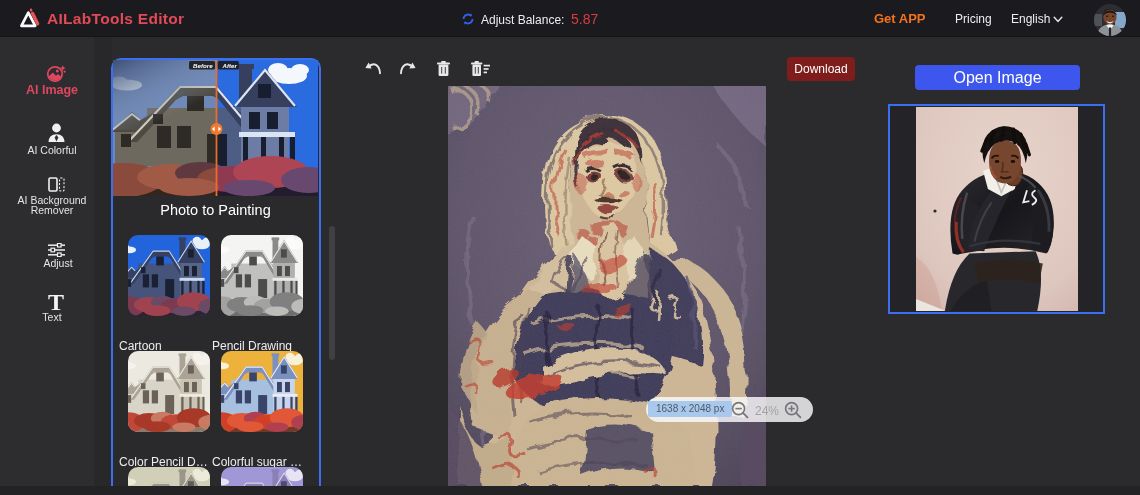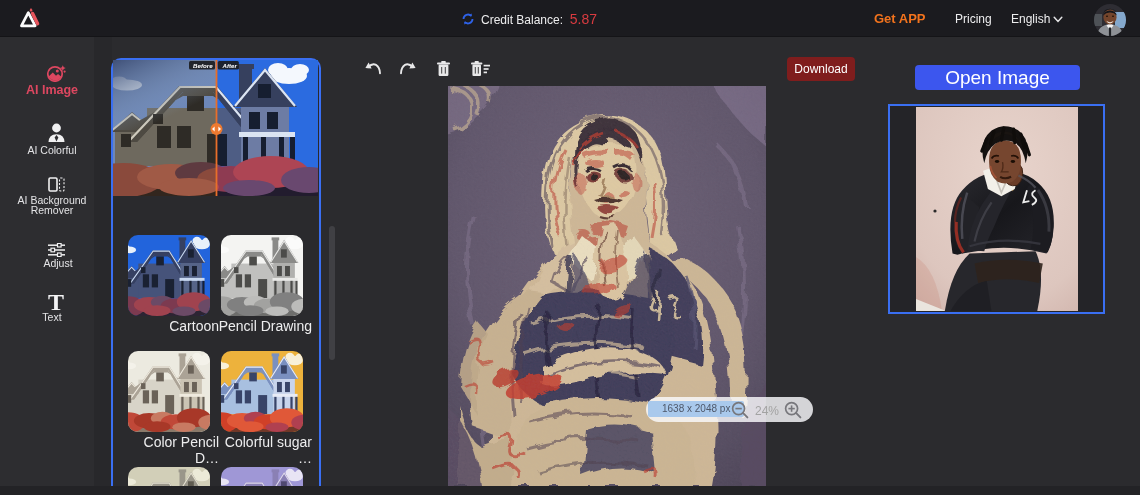--- a/index.html
+++ b/index.html
@@ -22,57 +22,58 @@
   #sidebar { left:0; top:37px; width:94px; height:449px; background:#2d2d30; }
   #gutterL { left:94px; top:37px; width:18px; height:449px; background:#28282b; }
   .side-item { position:absolute; width:104px; text-align:center; color:#e3e3e5; font-size:10.5px; line-height:10px; }
   .side-item .lbl { font-size:10.5px; line-height:10px; color:#e3e3e5; }
 
   
   #panel { left:111px; top:58px; width:210px; height:437px; background:#2a2a2d;
     border:2px solid #3a6ff2; border-bottom:none; border-radius:10px 10px 0 0; overflow:hidden; }
   #panel-title { top:202px; width:205px; text-align:center; color:#fff; font-size:14.5px; }
   .thumb { position:absolute; width:82px; height:81px; border-radius:10px; overflow:hidden; }
-  .tlabel { position:absolute; width:100px; text-align:right; font-size:14px; color:#ededee; }
+  .tlabel { position:absolute; width:100px; text-align:left; font-size:12px; color:#ededee;margin-top:21px; }
   #scrollbar { left:329px; top:226px; width:6px; height:134px; background:#404044; border-radius:3px; }
   #btn-download { left:787px; top:57px; width:68px; height:24px; background:#7f1d1d; border-radius:4px;
      color:#fff; font-size:12px; text-align:center; line-height:24px; }
   #painting { left:448px; top:86px; width:318px; height:400px; }
   #zoom-pill { left:646px; top:397px; width:167px; height:25px; background:rgba(250,250,252,.82);
      border-radius:13px; }
   #dim-badge { left:648px; top:401px; height:16px; background:#a9c9ec; border-radius:2px;
-     color:#4e586a; font-size:10px; line-height:16px; padding:0 14px; }
+     color:#4e586a; font-size:10px; line-height:16px; padding:0 8px; }
   #zoom-pct { left:755px; top:404px; font-size:12px; color:#a3a3a3; }
 
   
   #btn-open { left:915px; top:65px; width:165px; height:25px; background:#3c56ee; border-radius:4px;
-     color:#fff; font-size:19px; text-align:center; line-height:25px; }
+     color:#fff; font-size:16px; text-align:center; line-height:25px; }
   #photo-frame { left:888px; top:104px; width:217px; height:210px; background:#242428;
      border:2.5px solid #3a6ff2; }
   #photo { left:916px; top:107px; width:162px; height:204px; }
 
   #bottom-strip { left:0; top:486px; width:1140px; height:9px; background:#232326; z-index:50; }
 </style>
 </head>
 <body>
 <div id="page">
 
   <div id="topbar" class="abs"></div>
   <svg id="logo" class="abs" style="left:19px;top:7px" width="23" height="23" viewBox="0 0 23 23">
     <path d="M9.3 5.6 L2.4 18.8 L16.2 18.8 Z" fill="none" stroke="#fbfbfb" stroke-width="2.7" stroke-linejoin="round"></path>
     <path d="M13.6 6.4 L18.6 16.8" stroke="#e8545c" stroke-width="3.4" stroke-linecap="round"></path>
     <path d="M12 1 L13.6 3.2 L12 5 L10.5 3.2 Z" fill="#e8545c"></path>
   </svg>
+  <div id="logo-text" class="abs">AILabTools Editor</div>
   <svg class="abs" style="left:462px;top:13px" width="12" height="12" viewBox="0 0 12 12">
     <path d="M10.5 6a4.5 4.5 0 0 1-7.8 3" fill="none" stroke="#2e62e8" stroke-width="1.8"></path>
     <path d="M1.5 6a4.5 4.5 0 0 1 7.8-3" fill="none" stroke="#2e62e8" stroke-width="1.8"></path>
     <path d="M9.9 0.4 L9.4 3.6 L6.4 2.4 Z" fill="#2e62e8"></path>
     <path d="M2.1 11.6 L2.6 8.4 L5.6 9.6 Z" fill="#2e62e8"></path>
   </svg>
-  <div id="credit" class="abs"><b>Credit Balance:</b>&nbsp; <span class="val">5.87</span></div>
+  <div id="credit" class="abs"><b>Adjust Balance:</b>&nbsp; <span class="val">5.87</span></div>
   <div id="getapp" class="abs">Get APP</div>
   <div id="pricing" class="abs">Pricing</div>
   <div id="english" class="abs">English</div>
   <svg class="abs" style="left:1053px;top:16px" width="10" height="7" viewBox="0 0 10 7">
     <path d="M1.2 1.2 L5 5.4 L8.8 1.2" fill="none" stroke="#e4e4e6" stroke-width="1.5" stroke-linecap="round"></path>
   </svg>
   <svg class="abs" style="left:1094px;top:4px" width="32" height="32" viewBox="0 0 32 32">
     <defs>
         <clipPath id="avc">
           <circle cx="16" cy="16" r="16"></circle>
@@ -212,20 +213,21 @@
     <circle cx="103.5" cy="69" r="6" fill="#ee7a30"></circle>
     <path d="M101.6 66.5 L99 69 L101.6 71.5 Z" fill="#fff"></path>
     <path d="M105.4 66.5 L108 69 L105.4 71.5 Z" fill="#fff"></path>
     <g font-size="6.2" font-style="italic" font-weight="bold" fill="#fff" font-family="Liberation Sans">
       <rect x="76" y="1" width="26" height="8.5" rx="1.5" fill="#1b1b1d" opacity=".9"></rect>
       <rect x="104.8" y="1" width="21" height="8.5" rx="1.5" fill="#1b1b1d" opacity=".9"></rect>
       <text x="80" y="7.6">Before</text>
         <text x="109.5" y="7.6">After</text>
     </g>
   </svg>
+  <div id="panel-title" class="abs" style="left:113px">Photo to Painting</div>
 
   <svg class="thumb" style="left:128px;top:235px" width="82" height="81" viewBox="0 0 154 136" preserveAspectRatio="xMidYMid slice">
     <g transform="scale(0.751,1)" style="--sky:#2264dc;--wall:#46537a;--roof:#364062;--stone:#566488;--dark:#1a2132;--bush1:#7c3a50;--bush2:#a0434f;--bush3:#6b4a66;--ground:#2c2433;--cloud:#e8f0fa;--trim:#c8d8f0">
         <use href="#housedef"></use>
       </g>
   </svg>
   <div class="tlabel" style="left:119px;top:318px">Cartoon</div>
   <svg class="thumb" style="left:221px;top:235px" width="82" height="81" viewBox="0 0 154 136" preserveAspectRatio="xMidYMid slice">
     <g transform="scale(0.751,1)" style="--sky:#f4f4f2;--wall:#c0c0be;--roof:#8a8a88;--stone:#b0b0ae;--dark:#4c4c4a;--bush1:#a2a2a0;--bush2:#808080;--bush3:#bcbcba;--ground:#6e6e6c;--cloud:#fbfbfa;--trim:#e8e8e6">
         <use href="#housedef"></use>

